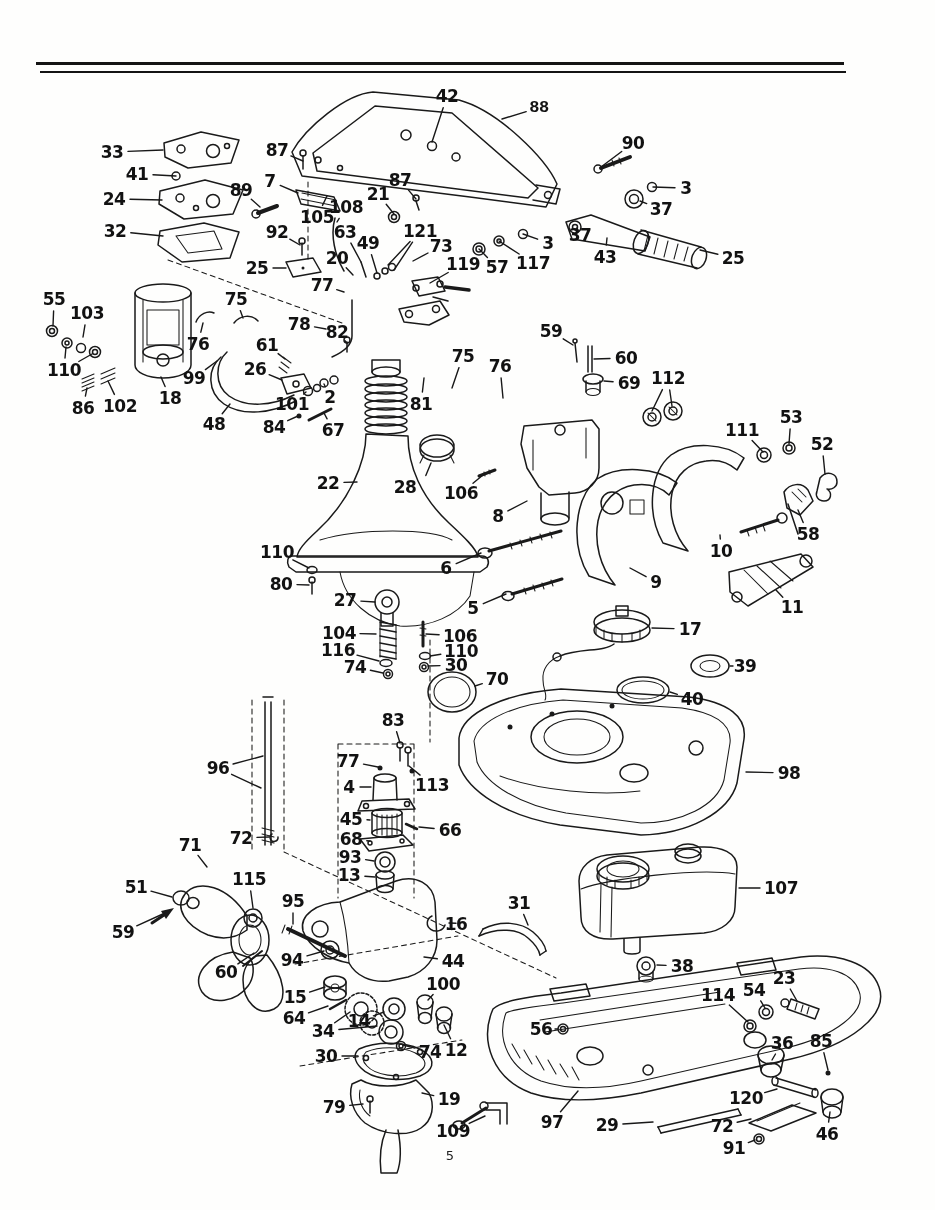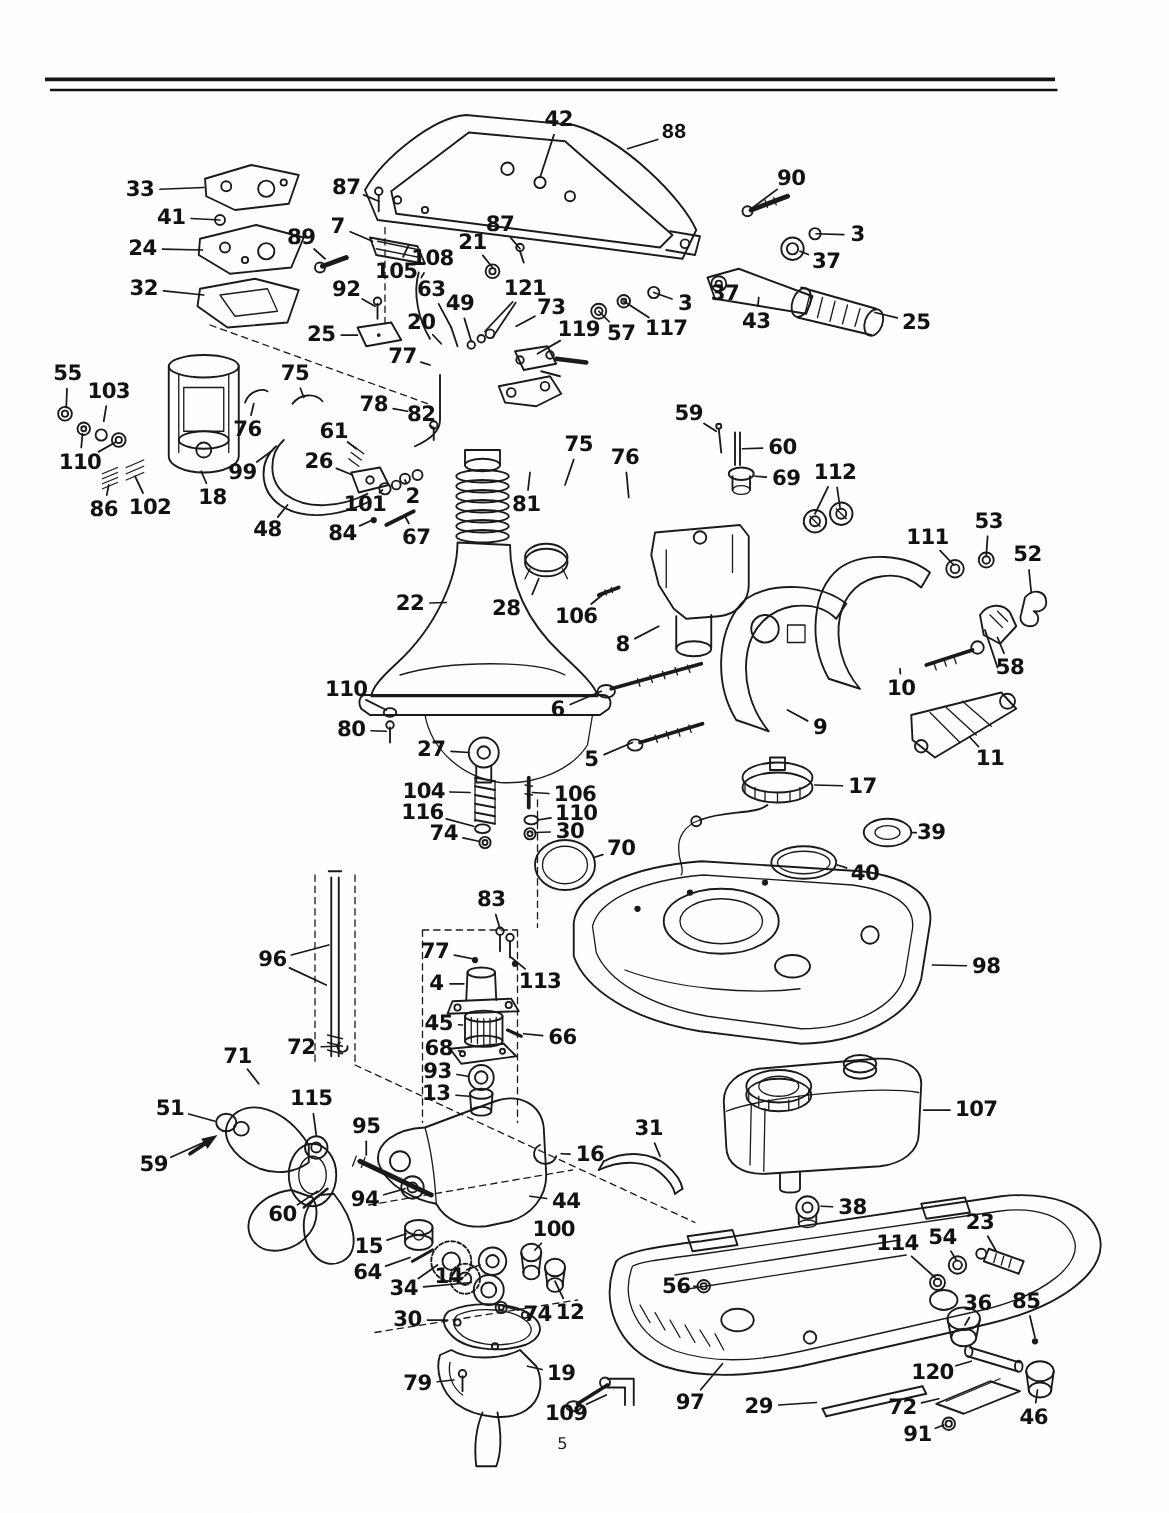--- a/index.html
+++ b/index.html
@@ -666,21 +666,21 @@
         <span class="callout" style="left: 351px; top: 839px;">68</span>
         <span class="callout" style="left: 241px; top: 838px;">72</span>
         <span class="callout" style="left: 190px; top: 845px;">71</span>
         <span class="callout" style="left: 350px; top: 857px;">93</span>
         <span class="callout" style="left: 349px; top: 875px;">13</span>
         <span class="callout" style="left: 249px; top: 879px;">115</span>
         <span class="callout" style="left: 136px; top: 887px;">51</span>
         <span class="callout" style="left: 781px; top: 888px;">107</span>
         <span class="callout" style="left: 293px; top: 901px;">95</span>
         <span class="callout" style="left: 519px; top: 903px;">31</span>
-        <span class="callout" style="left: 472px; top: 924px;">16</span>
+        <span class="callout" style="left: 456px; top: 924px;">16</span>
         <span class="callout" style="left: 123px; top: 932px;">59</span>
         <span class="callout" style="left: 292px; top: 960px;">94</span>
         <span class="callout" style="left: 453px; top: 961px;">44</span>
         <span class="callout" style="left: 682px; top: 966px;">38</span>
         <span class="callout" style="left: 226px; top: 972px;">60</span>
         <span class="callout" style="left: 784px; top: 978px;">23</span>
         <span class="callout" style="left: 443px; top: 984px;">100</span>
         <span class="callout" style="left: 754px; top: 990px;">54</span>
         <span class="callout" style="left: 718px; top: 995px;">114</span>
         <span class="callout" style="left: 295px; top: 997px;">15</span>

